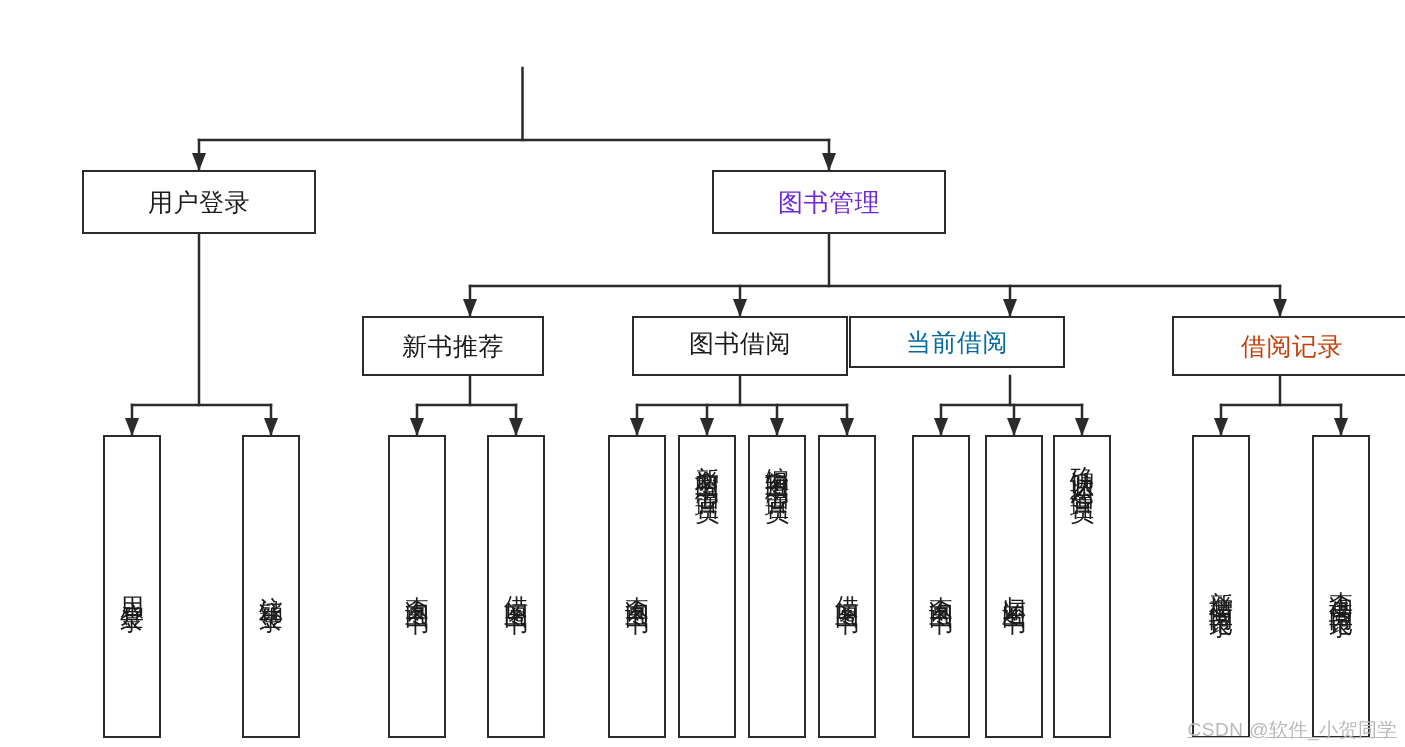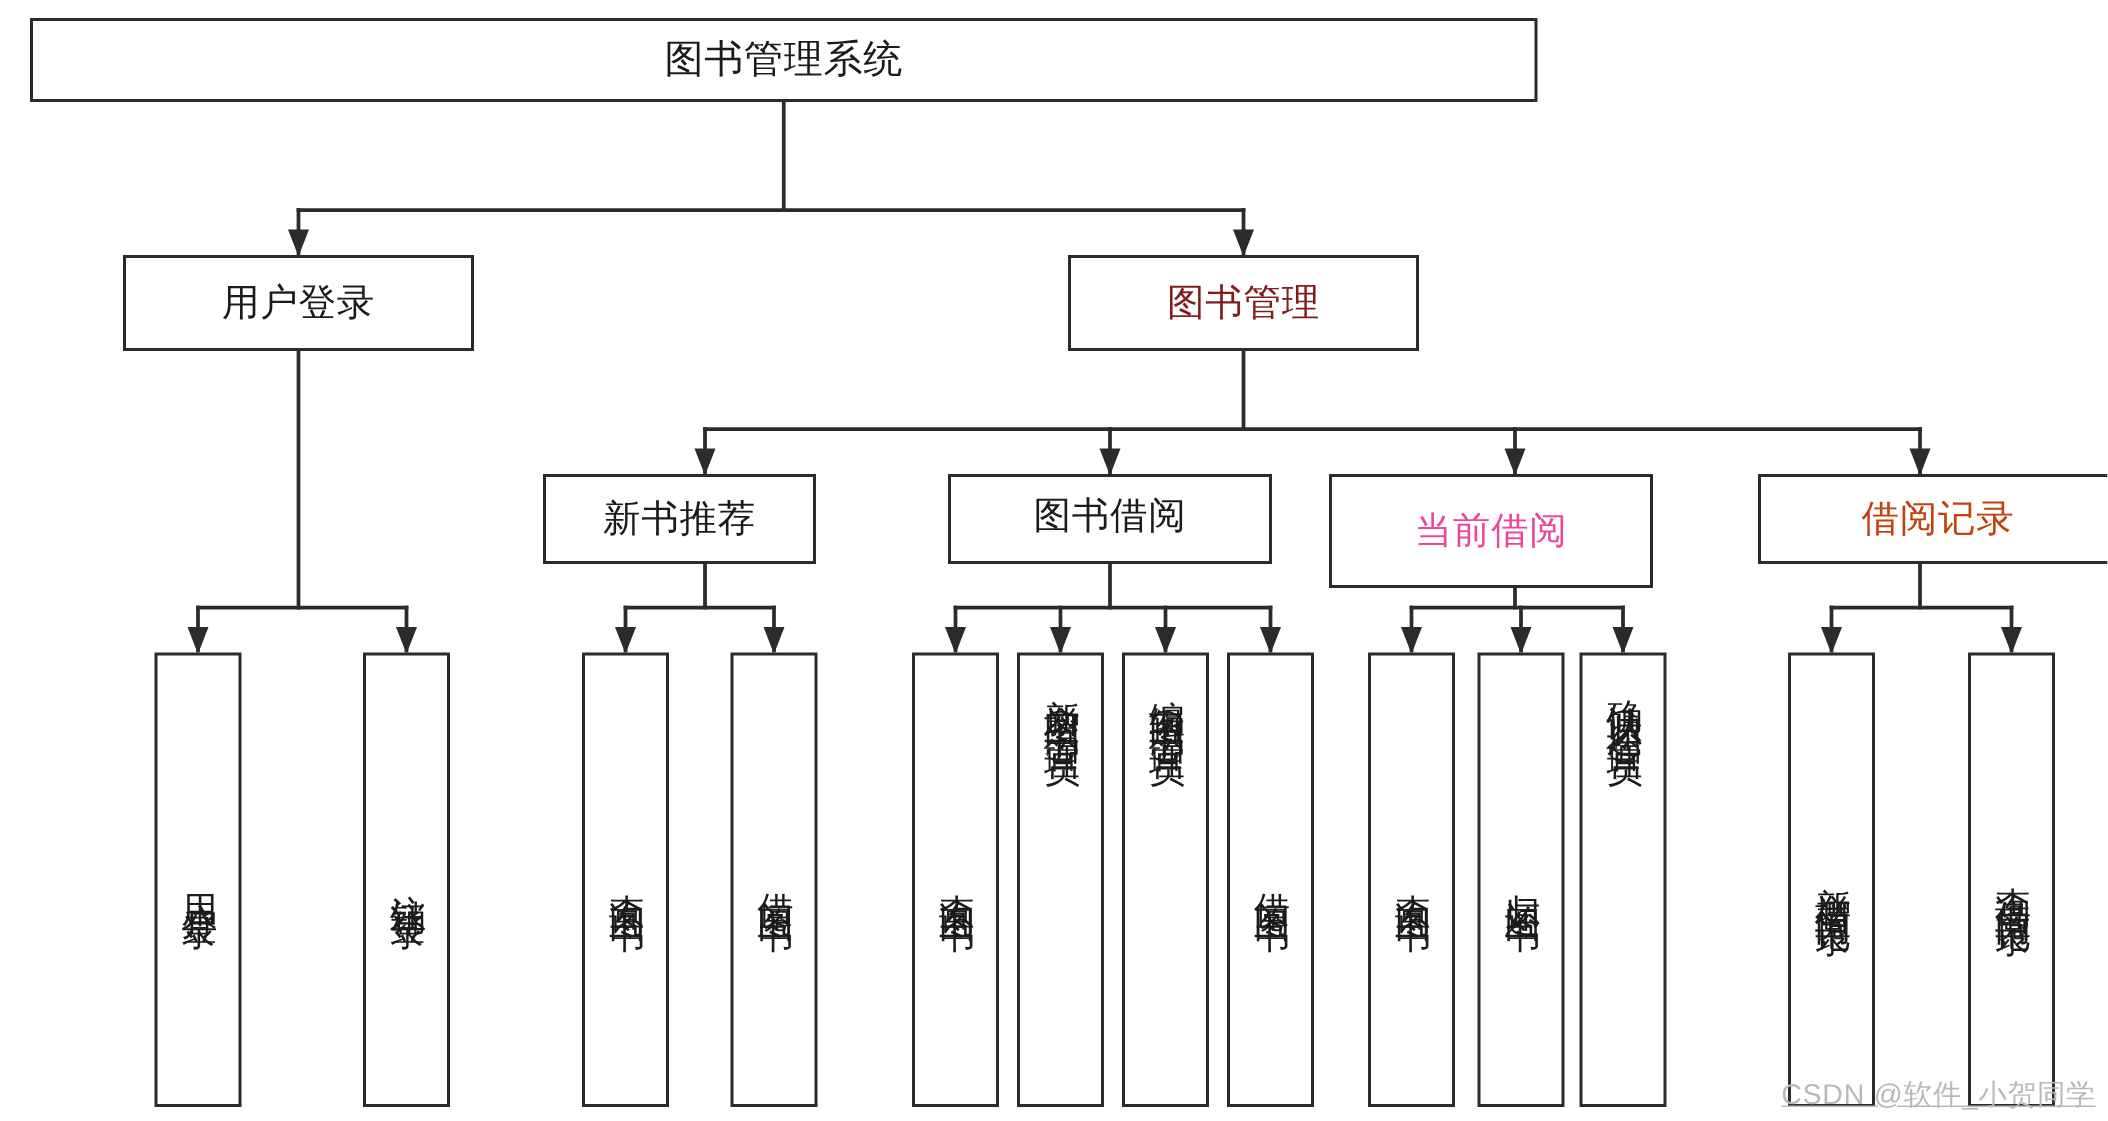--- a/index.html
+++ b/index.html
@@ -130,38 +130,35 @@
       <line x1="1082" y1="405" x2="1082" y2="434" stroke="#2b2b2b" stroke-width="2.5" stroke-linecap="square"></line>
       <polygon points="1075,418 1089,418 1082,436" fill="#2b2b2b"></polygon>
       <line x1="1280" y1="376" x2="1280" y2="405" stroke="#2b2b2b" stroke-width="2.5" stroke-linecap="square"></line>
       <line x1="1221" y1="405" x2="1341" y2="405" stroke="#2b2b2b" stroke-width="2.5" stroke-linecap="square"></line>
       <line x1="1221" y1="405" x2="1221" y2="434" stroke="#2b2b2b" stroke-width="2.5" stroke-linecap="square"></line>
       <polygon points="1214,418 1228,418 1221,436" fill="#2b2b2b"></polygon>
       <line x1="1341" y1="405" x2="1341" y2="434" stroke="#2b2b2b" stroke-width="2.5" stroke-linecap="square"></line>
       <polygon points="1334,418 1348,418 1341,436" fill="#2b2b2b"></polygon>
     </svg>
 
-  <div class="node root horiz" style="left: 20px; top: 12px; width: 1005px; height: 56px; border-color: rgb(43, 43, 43); background: rgb(255, 255, 255); color: rgb(27, 27, 27);">
-    <span class="lbl">图书管理系统</span>
-  </div>
 
   <div class="node horiz" style="left: 82px; top: 170px; width: 234px; height: 64px; border-color: rgb(43, 43, 43); background: rgb(255, 255, 255); color: rgb(27, 27, 27);">
     <span class="lbl">用户登录</span>
   </div>
-  <div class="node horiz" style="left: 712px; top: 170px; width: 234px; height: 64px; border-color: rgb(43, 43, 43); background: rgb(255, 255, 255); color: #7f1d1d;">
+  <div class="node horiz" style="left: 712px; top: 170px; width: 234px; height: 64px; border-color: rgb(43, 43, 43); background: rgb(255, 255, 255); color: #6d28d9;">
     <span class="lbl">图书管理</span>
   </div>
 
   <div class="node horiz" style="left: 362px; top: 316px; width: 182px; height: 60px; border-color: rgb(43, 43, 43); background: rgb(255, 255, 255); color: rgb(27, 27, 27);">
     <span class="lbl">新书推荐</span>
   </div>
   <div class="node horiz" style="left: 632px; top: 316px; width: 216px; height: 60px; border-color: rgb(43, 43, 43); background: rgb(255, 255, 255); color: rgb(27, 27, 27); font-family: Liberation Mono, monospace;">
     <span class="lbl">图书借阅</span>
   </div>
-  <div class="node horiz" style="left: 886px; top: 316px; width: 216px; height: 76px; border-color: rgb(43, 43, 43); background: rgb(255, 255, 255); color: #ec4899;">
+  <div class="node horiz" style="left: 849px; top: 316px; width: 216px; height: 52px; border-color: rgb(43, 43, 43); background: rgb(255, 255, 255); color: #0369a1;">
     <span class="lbl">当前借阅</span>
   </div>
   <div class="node horiz" style="left: 1172px; top: 316px; width: 240px; height: 60px; border-color: rgb(43, 43, 43); background: rgb(255, 255, 255); color: #c2410c;">
     <span class="lbl">借阅记录</span>
   </div>
 
   <div class="node vert centered" style="left: 103px; top: 435px; width: 58px; height: 303px; border-color: rgb(43, 43, 43); background: rgb(255, 255, 255); color: rgb(27, 27, 27);">
     <span class="lbl">用户登录</span>
   </div>
   <div class="node vert centered" style="left: 242px; top: 435px; width: 58px; height: 303px; border-color: rgb(43, 43, 43); background: rgb(255, 255, 255); color: rgb(27, 27, 27);">

